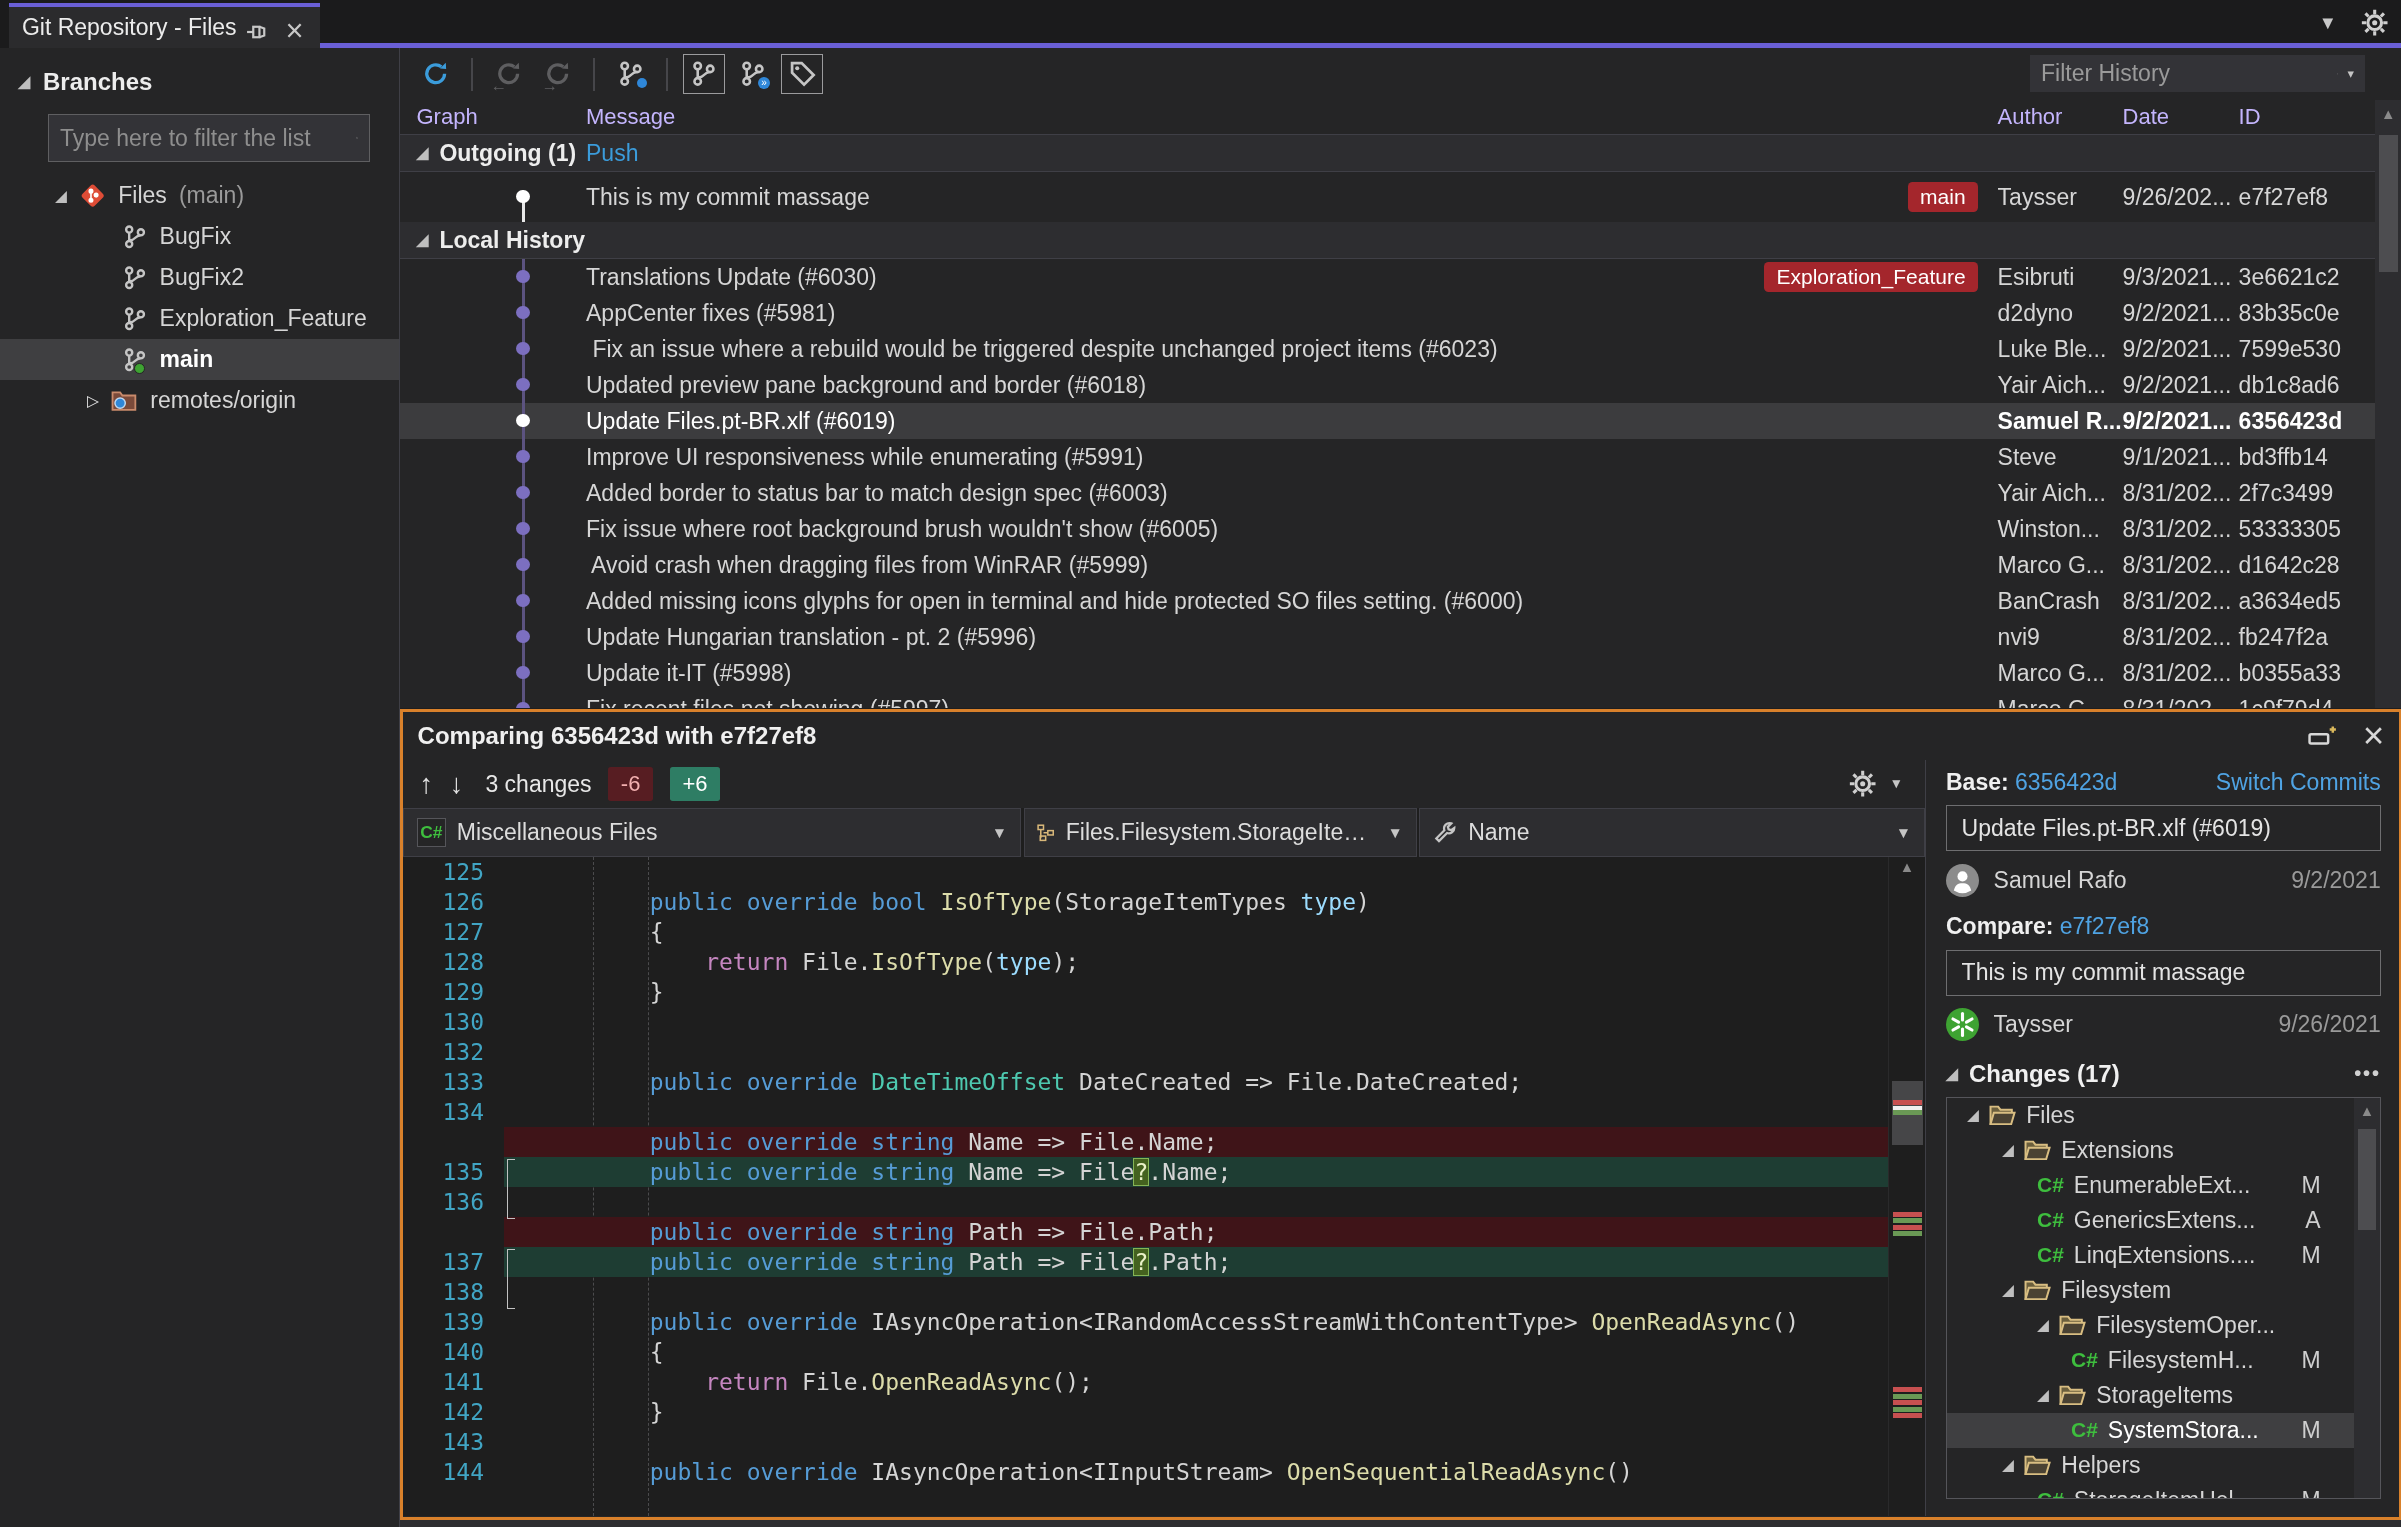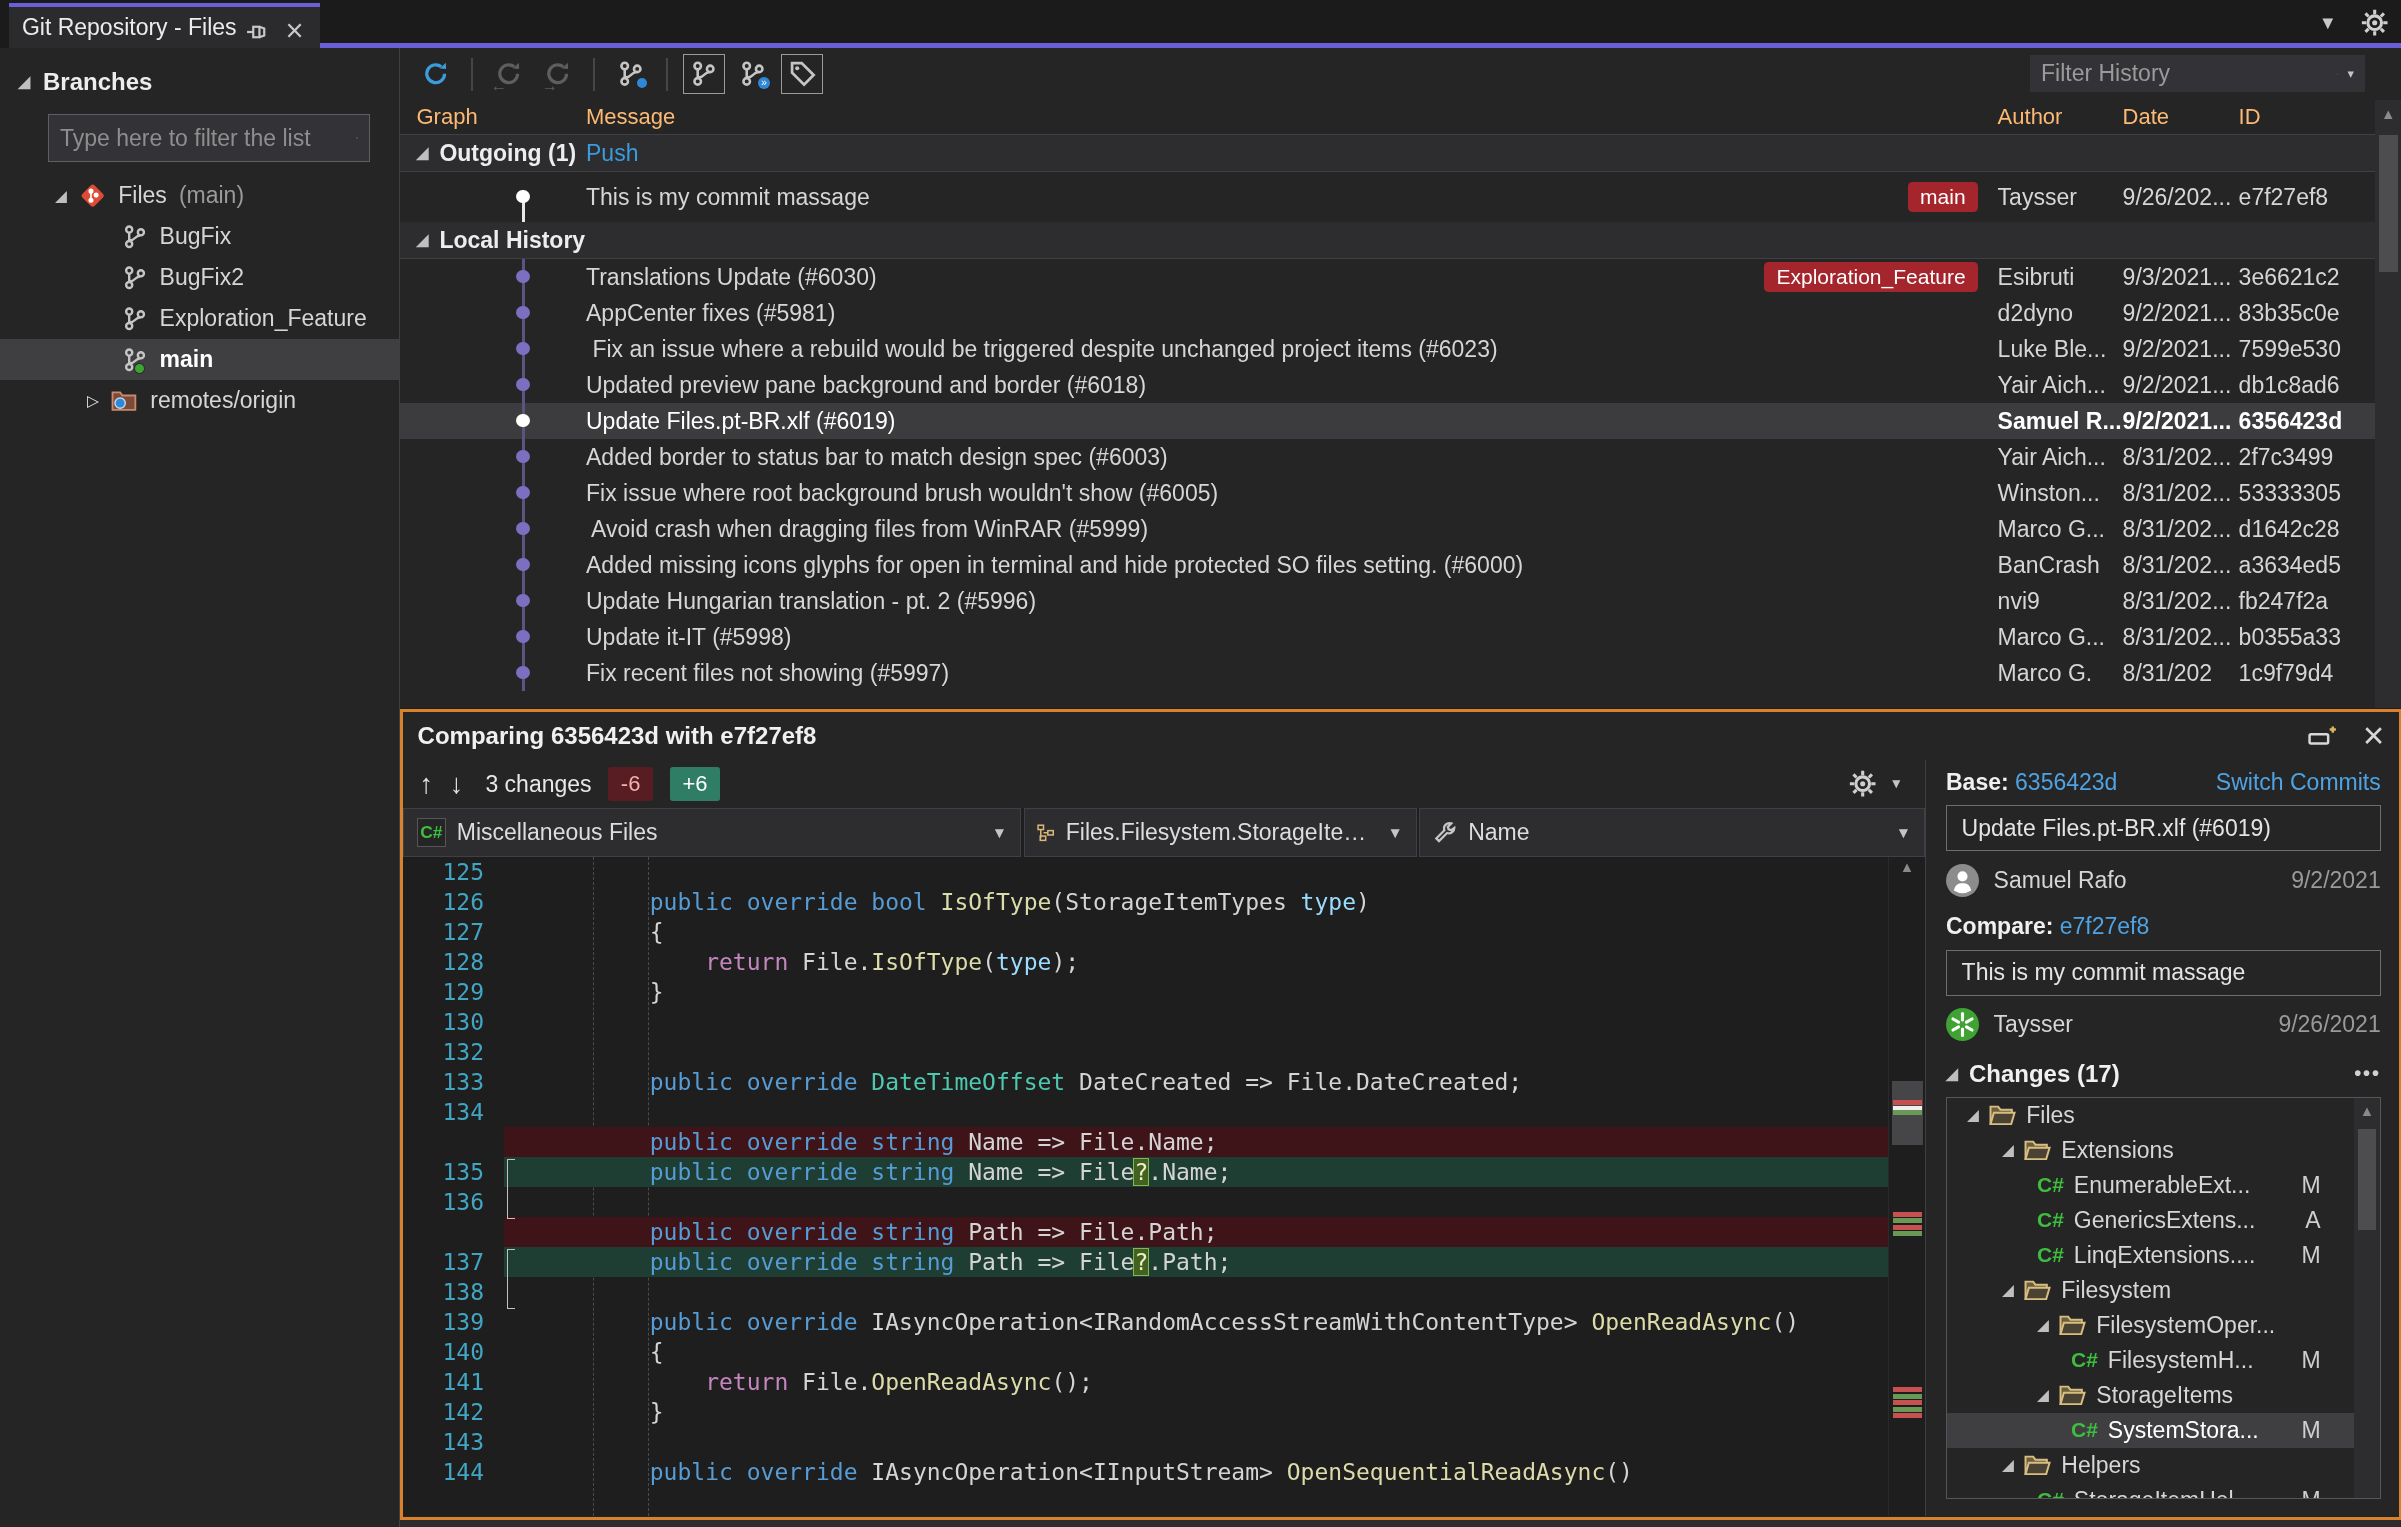--- a/index.html
+++ b/index.html
@@ -42,21 +42,21 @@
   .hist-filter input { flex:1; background:transparent; border:none; outline:none; color:#CCC; font-size:23px; font-family:"Liberation Sans",sans-serif; }
   .hist-filter input::placeholder { color:#9A9A9A; }
 
   .hgrid { display:flex; align-items:center; }
   .c-graph { width:186px; flex:0 0 auto; padding-left:16.5px; }
   .c-msg  { flex:1; display:flex; align-items:center; min-width:0; padding-right:20px; }
   .c-auth { width:125px; flex:0 0 auto; }
   .c-date { width:116px; flex:0 0 auto; }
   .c-id   { width:136px; flex:0 0 auto; }
   .c-sb   { width:27.4px; flex:0 0 auto; }
-  #thead { height:35px; font-size:22px; color:#fdba74; border-bottom:0.9px solid #3F3F46; background:#252526; }
+  #thead { height:35px; font-size:22px; color:#c4b5fd; border-bottom:0.9px solid #3F3F46; background:#252526; }
   .sec-row { height:37px; background:#2D2D30; border-bottom:0.9px solid #3F3F46; font-size:23px; font-weight:bold; color:#EDEDED; }
   .sec-row .seclab { display:flex; gap:11px; align-items:center; white-space:nowrap; }
   .push-link { color:#3B9CDB; font-weight:normal; }
   .crow { height:36px; font-size:23px; color:#D6D6D6; position:relative; }
   .crow.tall { height:50px; }
   .crow.sel { background:#3C3C3E; color:#FFF; }
   .msgtxt { white-space:pre; overflow:hidden; text-overflow:ellipsis; flex:1; }
   .badge { background:#A4262C; color:#FFF; font-size:21px; padding:2.7px 12px; border-radius:4.6px; white-space:nowrap; flex:0 0 auto; }
   .gcell { position:relative; height:100%; }
   .gline::before { content:""; position:absolute; left:122px; top:0; bottom:0; width:2.7px; background:#5C5380; }
@@ -461,20 +461,32 @@
     <div class="c-auth" style="font-weight:bold">Samuel R...</div>
     <div class="c-date" style="font-weight:bold">9/2/2021...</div>
     <div class="c-id" style="font-weight:bold">6356423d</div>
       <div class="c-sb"></div>
   </div>
   <div class="crow hgrid">
     <div class="c-graph gcell gline">
         <span class="gdot"></span>
       </div>
     <div class="c-msg">
+        <span class="msgtxt">Improve UI responsiveness while enumerating (#5991)</span>
+      </div>
+    <div class="c-auth">Steve</div>
+    <div class="c-date">9/1/2021...</div>
+    <div class="c-id">bd3ffb14</div>
+      <div class="c-sb"></div>
+  </div>
+  <div class="crow hgrid">
+    <div class="c-graph gcell gline">
+        <span class="gdot"></span>
+      </div>
+    <div class="c-msg">
         <span class="msgtxt">Added border to status bar to match design spec (#6003)</span>
       </div>
     <div class="c-auth">Yair Aich...</div>
     <div class="c-date">8/31/202...</div>
     <div class="c-id">2f7c3499</div>
       <div class="c-sb"></div>
   </div>
   <div class="crow hgrid">
     <div class="c-graph gcell gline">
         <span class="gdot"></span>

